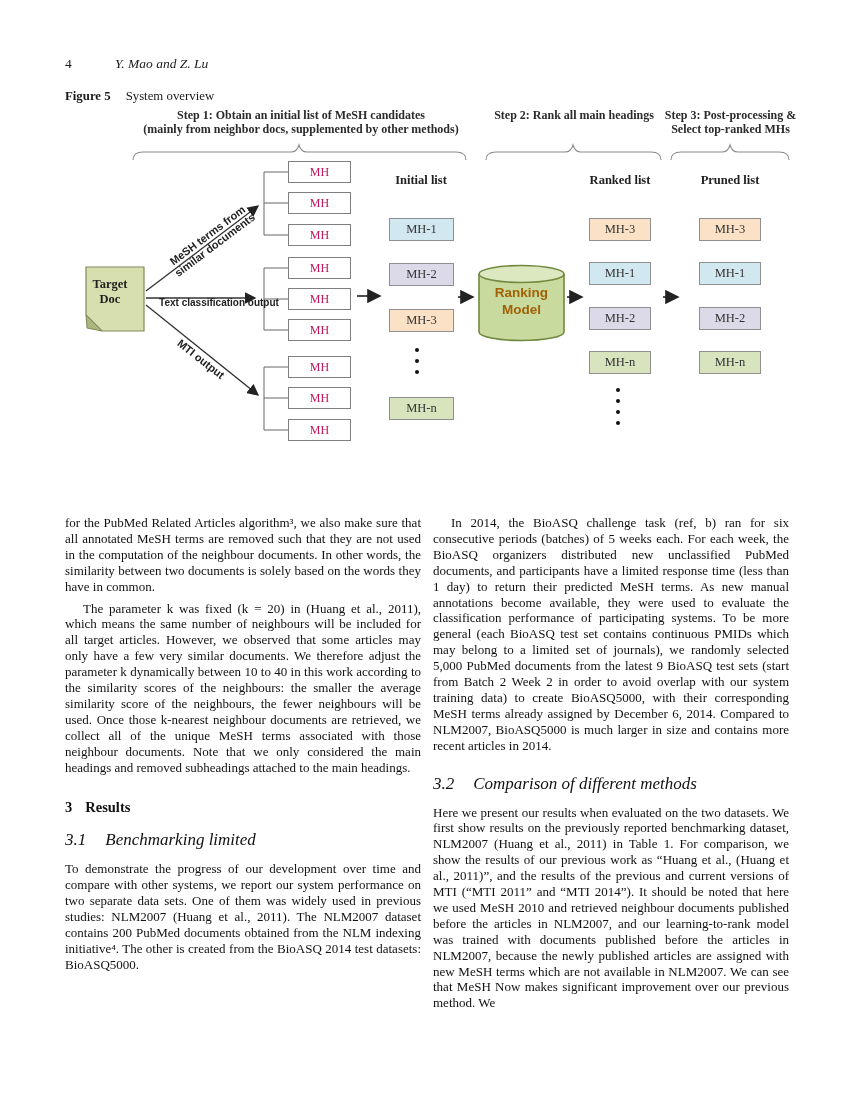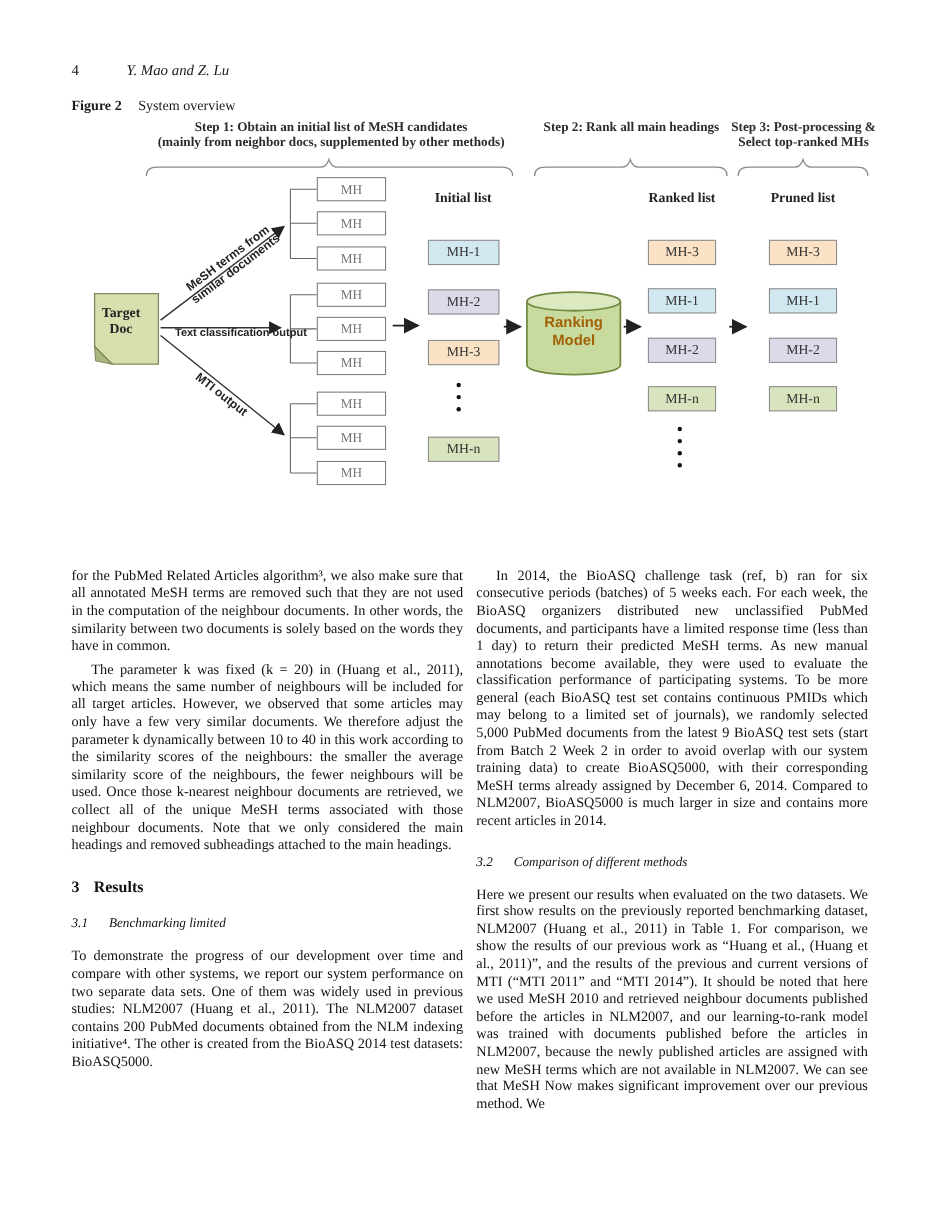--- a/index.html
+++ b/index.html
@@ -10,52 +10,52 @@
   .runtitle{font-style:italic;}
   .figcap{position:absolute;top:89px;left:65px;font-size:12.8px;}
   .figcap .fig-label{font-weight:bold;margin-right:15px;}
   .diagram{position:absolute;top:105px;left:0;width:850px;height:365px;margin-left:21px;}
   .dsvg{position:absolute;top:0;left:0;}
   .steplabel{position:absolute;font:bold 12px "Liberation Serif",serif;line-height:14px;
              text-align:center;color:#2b2b2b;}
   .colhead{position:absolute;font:bold 12.5px "Liberation Serif",serif;text-align:center;color:#222;}
   .mhbox{position:absolute;left:267px;width:63px;height:22px;background:#fff;border:1px solid #7f7f7f;
          display:flex;align-items:center;justify-content:center;
-         font:12px "Liberation Serif",serif;color:#737373;box-sizing:border-box;}
+         font:12px "Liberation Serif",serif;color:#be185d;box-sizing:border-box;}
   .cbox{position:absolute;height:23px;border:1px solid #8f8f8f;display:flex;align-items:center;
         justify-content:center;font:12.5px "Liberation Serif",serif;color:#333;box-sizing:border-box;}
   .alabel{position:absolute;font:bold 11px "Liberation Sans",sans-serif;color:#222;
           text-align:center;line-height:12px;}
   .tdlabel{position:absolute;left:65px;top:172px;width:48px;text-align:center;
            font:bold 12.5px "Liberation Serif",serif;line-height:15px;color:#222;}
   .rmlabel{position:absolute;left:458px;top:179px;width:85px;text-align:center;
            font:bold 13.5px "Liberation Sans",sans-serif;line-height:17px;color:#a16207;}
   .dotscol{position:absolute;display:flex;flex-direction:column;align-items:center;gap:7px;}
   .dot{width:4px;height:4px;border-radius:50%;background:#111;}
   .columns{position:absolute;top:471px;left:65px;width:724px;display:flex;gap:12px;}
   .col{width:356px;font-size:13px;line-height:15.9px;text-align:justify;color:#111;margin-top:44px;}
   .para{margin:0 0 6px 0;}
   .para.indent{text-indent:18px;}
   .h-sec{font-weight:bold;font-size:14.5px;margin:24px 0 17px 0;text-align:left;}
   .h-sec .num{margin-right:13px;}
-  .h-sub{font-style:italic;font-size:12px;margin:15px 0 13px 0;text-align:left;}
+  .h-sub{font-style:italic;font-size:17px;margin:15px 0 13px 0;text-align:left;}
   .h-sub .num{margin-right:19px;}
   .h-sub.first{margin-top:22px;}
 </style>
 </head>
 <body>
 
 <div class="page">
 
   <div class="runhead">
     <span class="pageno">4</span><span class="runtitle">Y. Mao and Z. Lu</span>
   </div>
 
   <div class="figcap">
-    <span class="fig-label">Figure 2</span><span>System overview</span>
+    <span class="fig-label">Figure 5</span><span>System overview</span>
   </div>
 
   <div class="diagram">
 
     <svg class="dsvg" width="850" height="365" viewBox="0 0 850 365">
       <defs>
         <marker id="arw" markerWidth="10" markerHeight="9" refX="8" refY="4.5" orient="auto">
           <path d="M0,0 L9,4.5 L0,9 Z" fill="#222"></path>
         </marker>
       </defs>

